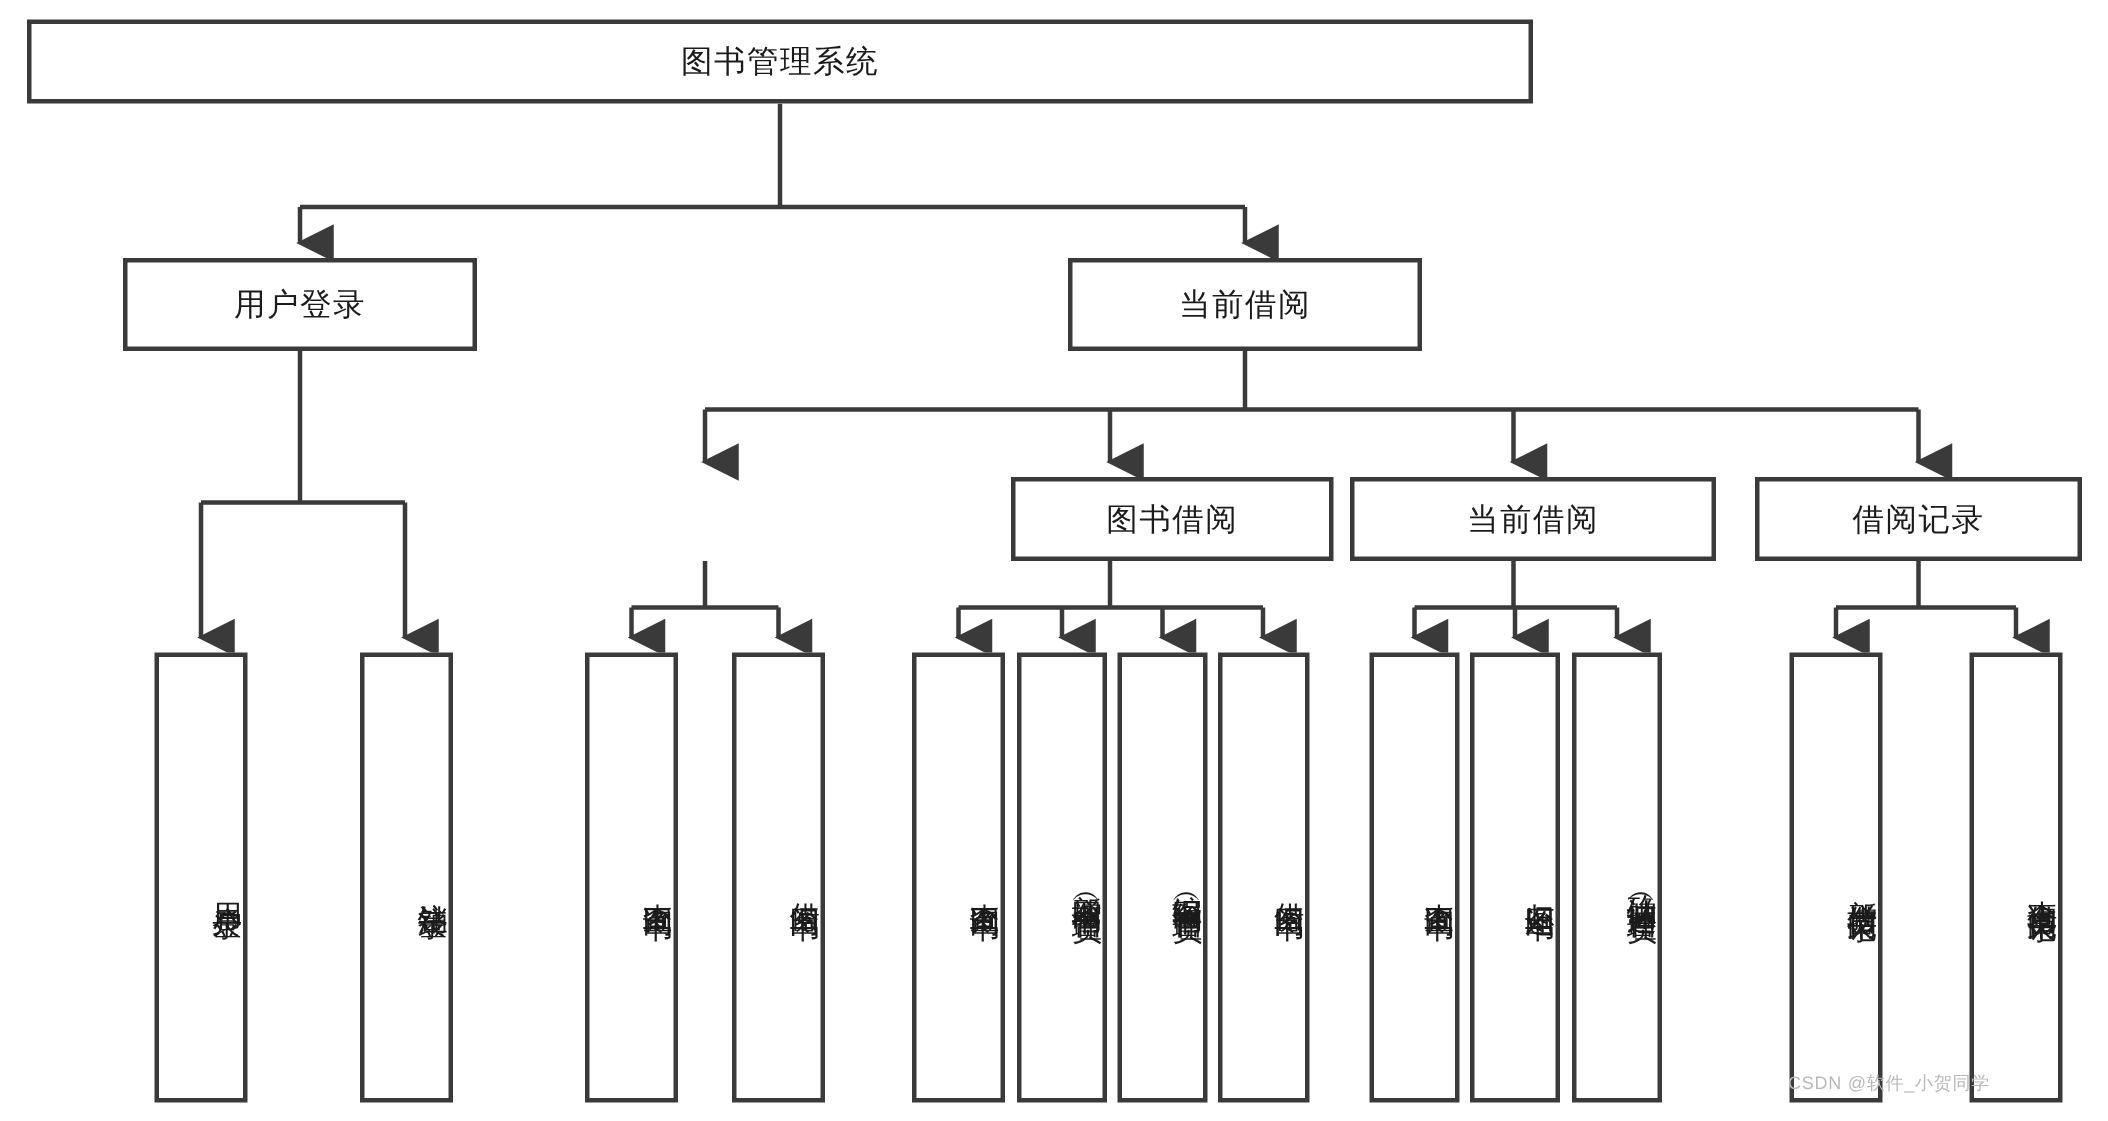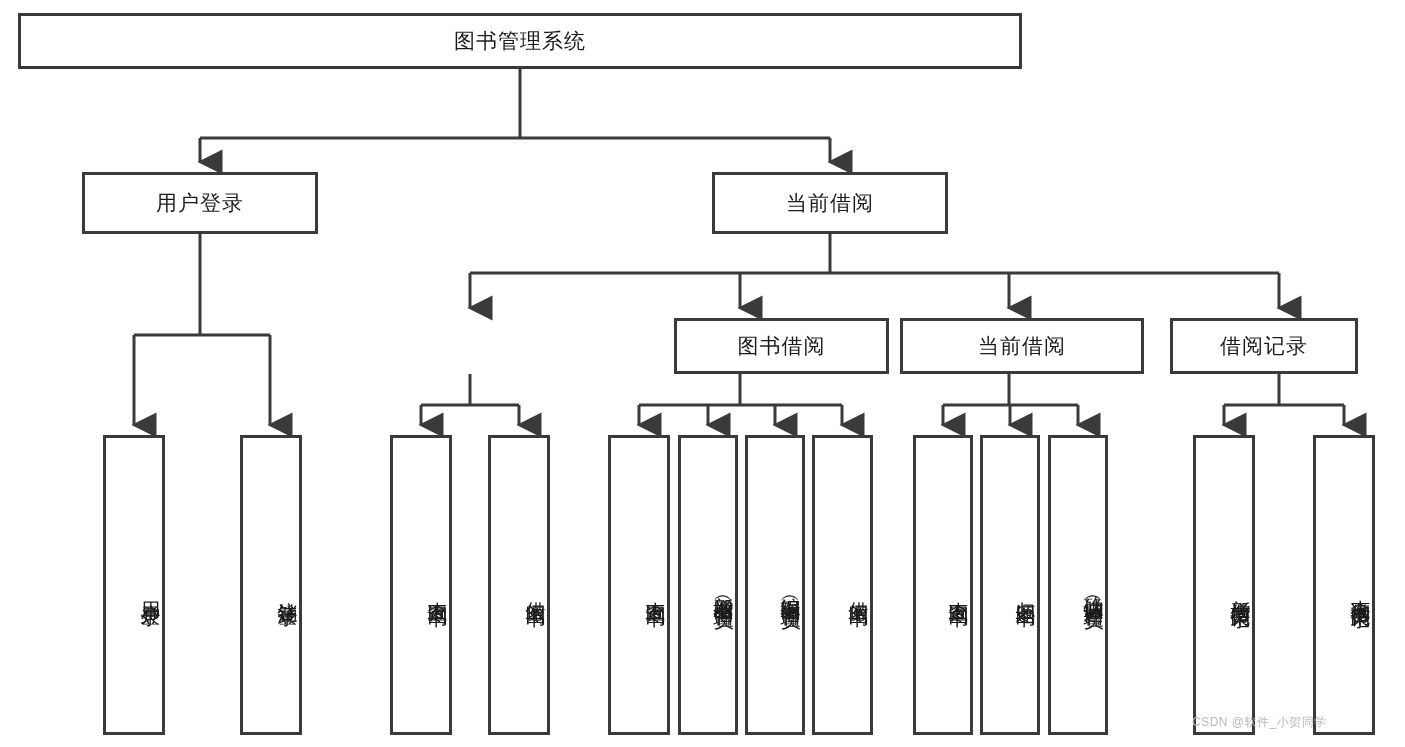--- a/index.html
+++ b/index.html
@@ -127,21 +127,21 @@
   <div class="node horiz" style="left: 712px; top: 172px; width: 236px; height: 62px;">
     <span>当前借阅</span>
   </div>
 
   <div class="node horiz" style="left: 633px; top: 318px; width: 215px; height: 56px; margin-left: 41px;">
     <span>图书借阅</span>
   </div>
   <div class="node horiz" style="left: 900px; top: 318px; width: 244px; height: 56px;">
     <span>当前借阅</span>
   </div>
-  <div class="node horiz" style="left: 1170px; top: 318px; width: 188px; height: 56px;">
+  <div class="node horiz" style="left: 1170px; top: 318px; width: 218px; height: 56px;">
     <span>借阅记录</span>
   </div>
 
   <div class="node vert" style="left: 103px; top: 435px; width: 62px; height: 300px;">
     <span class="vlabel">用户登录</span>
   </div>
   <div class="node vert" style="left: 240px; top: 435px; width: 62px; height: 300px;">
     <span class="vlabel">注销登录</span>
   </div>
   <div class="node vert" style="left: 390px; top: 435px; width: 62px; height: 300px;">

